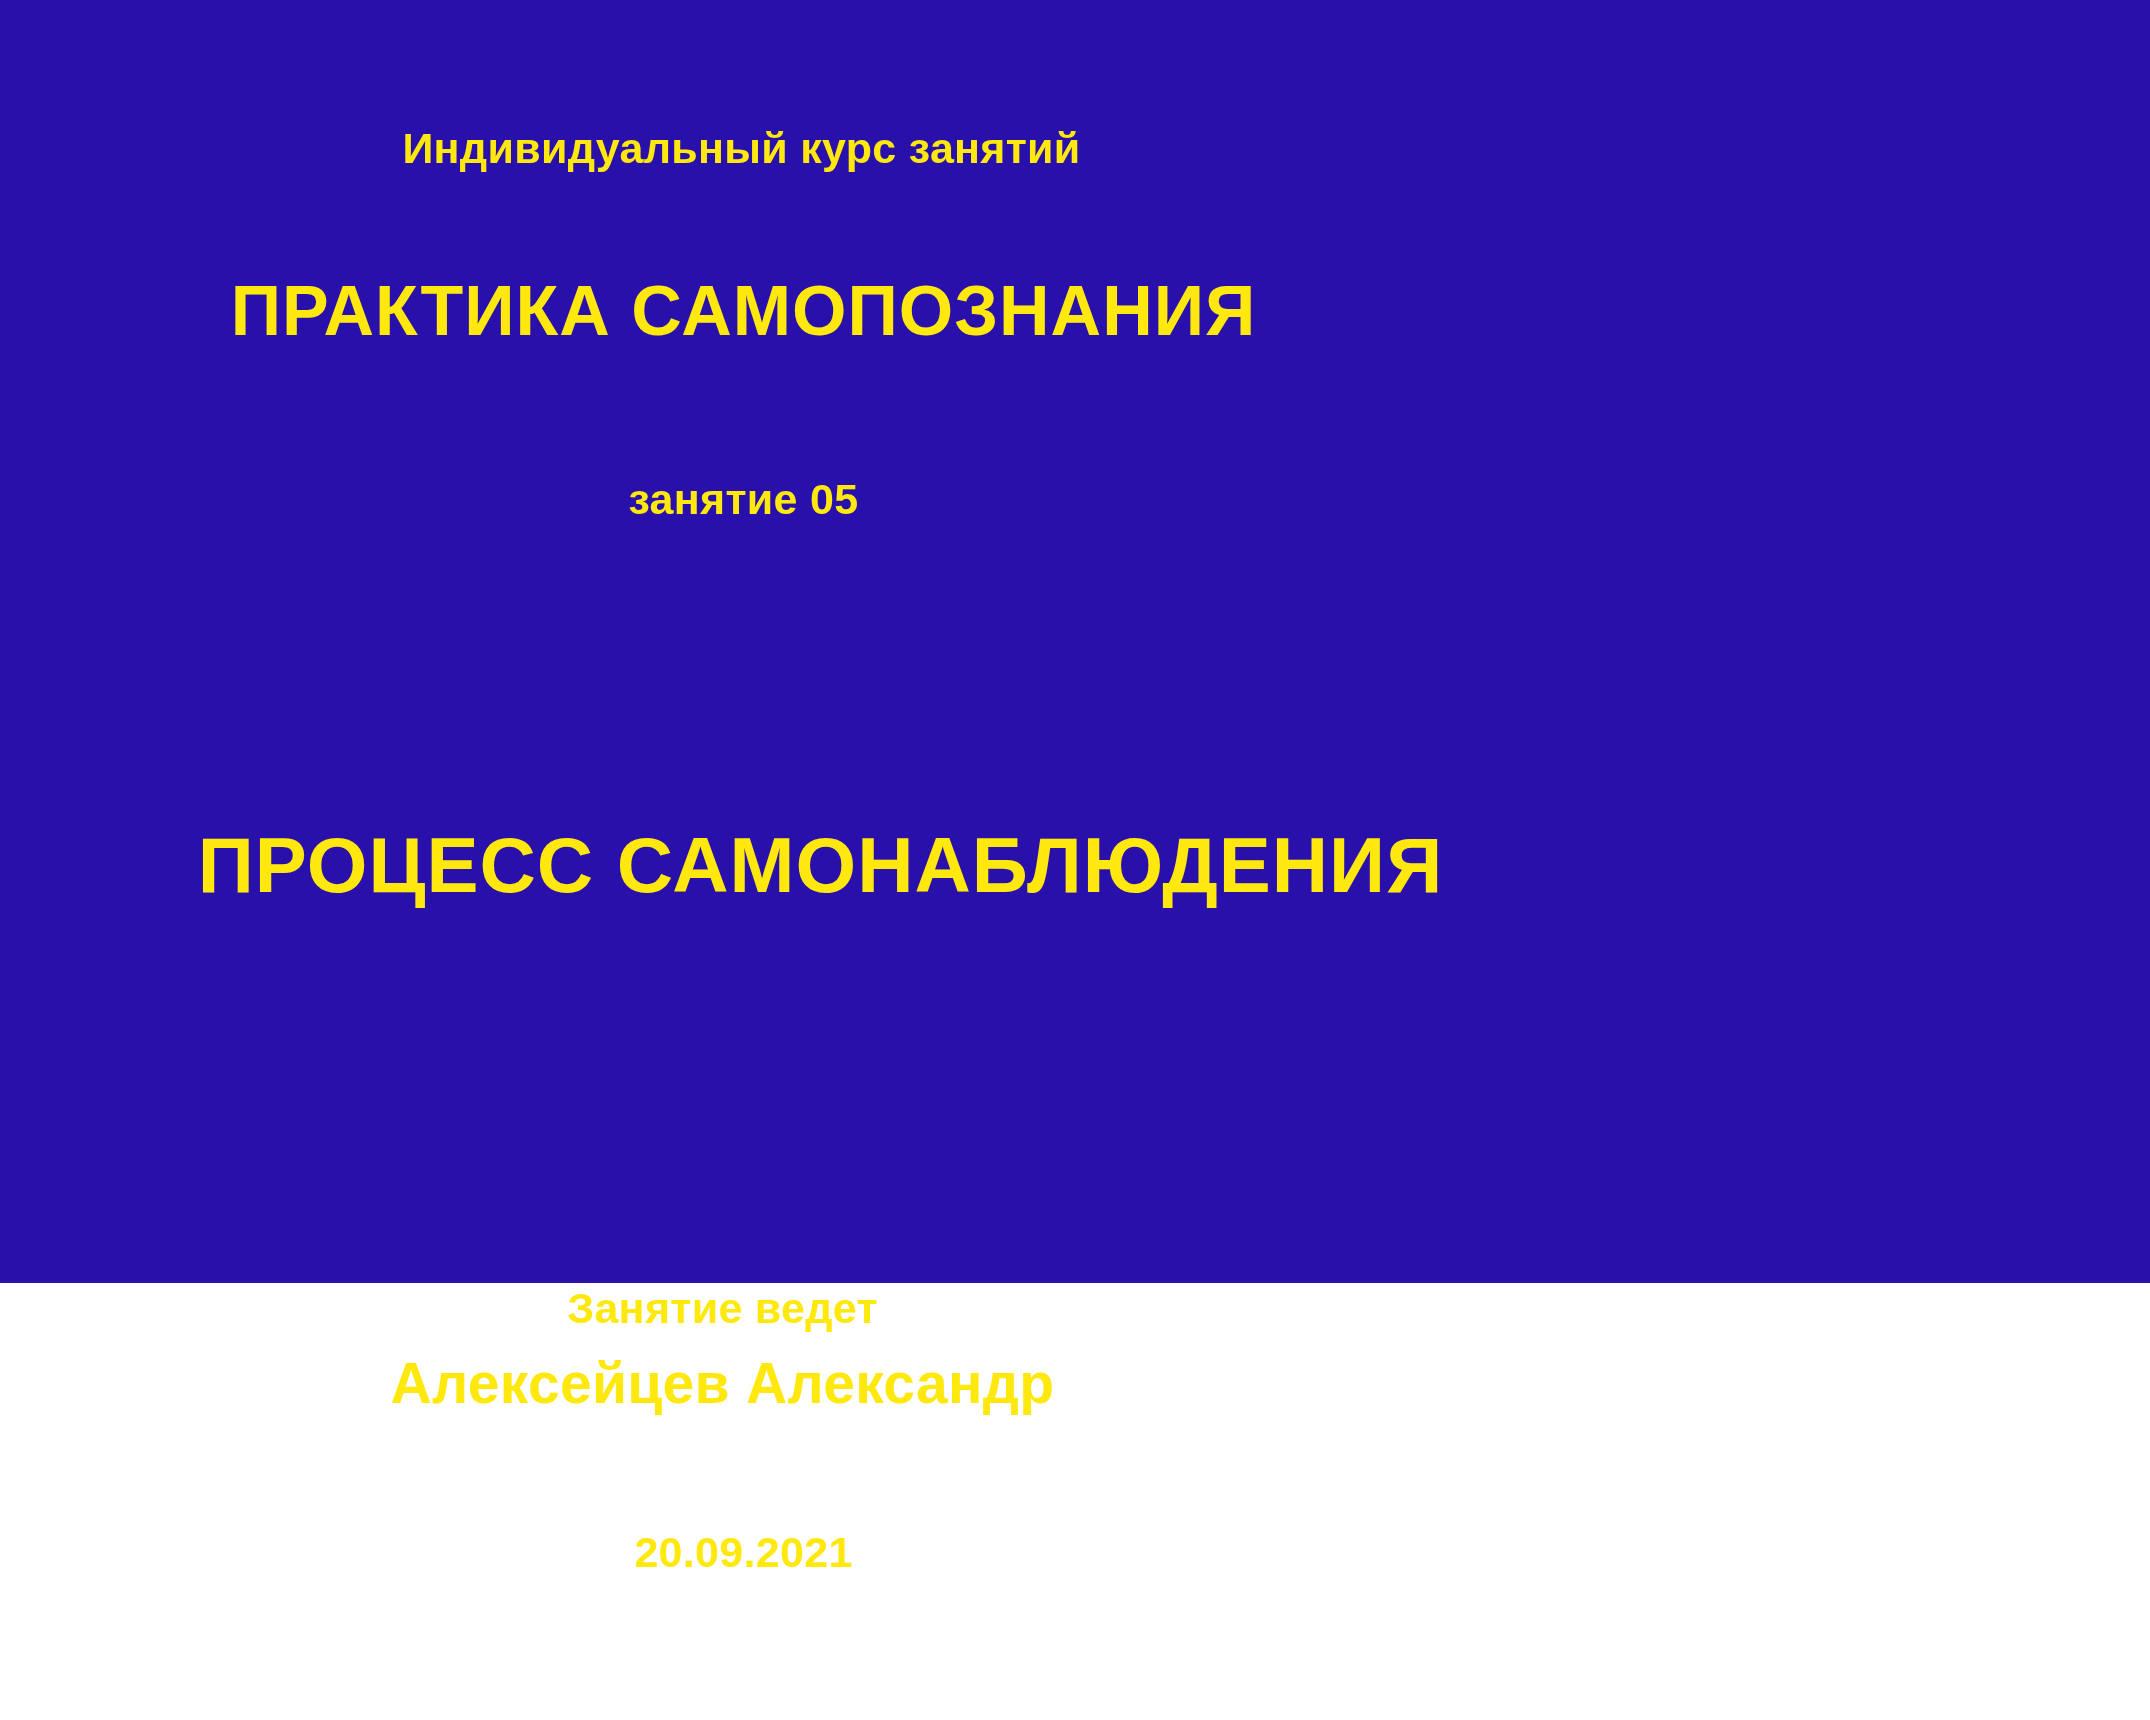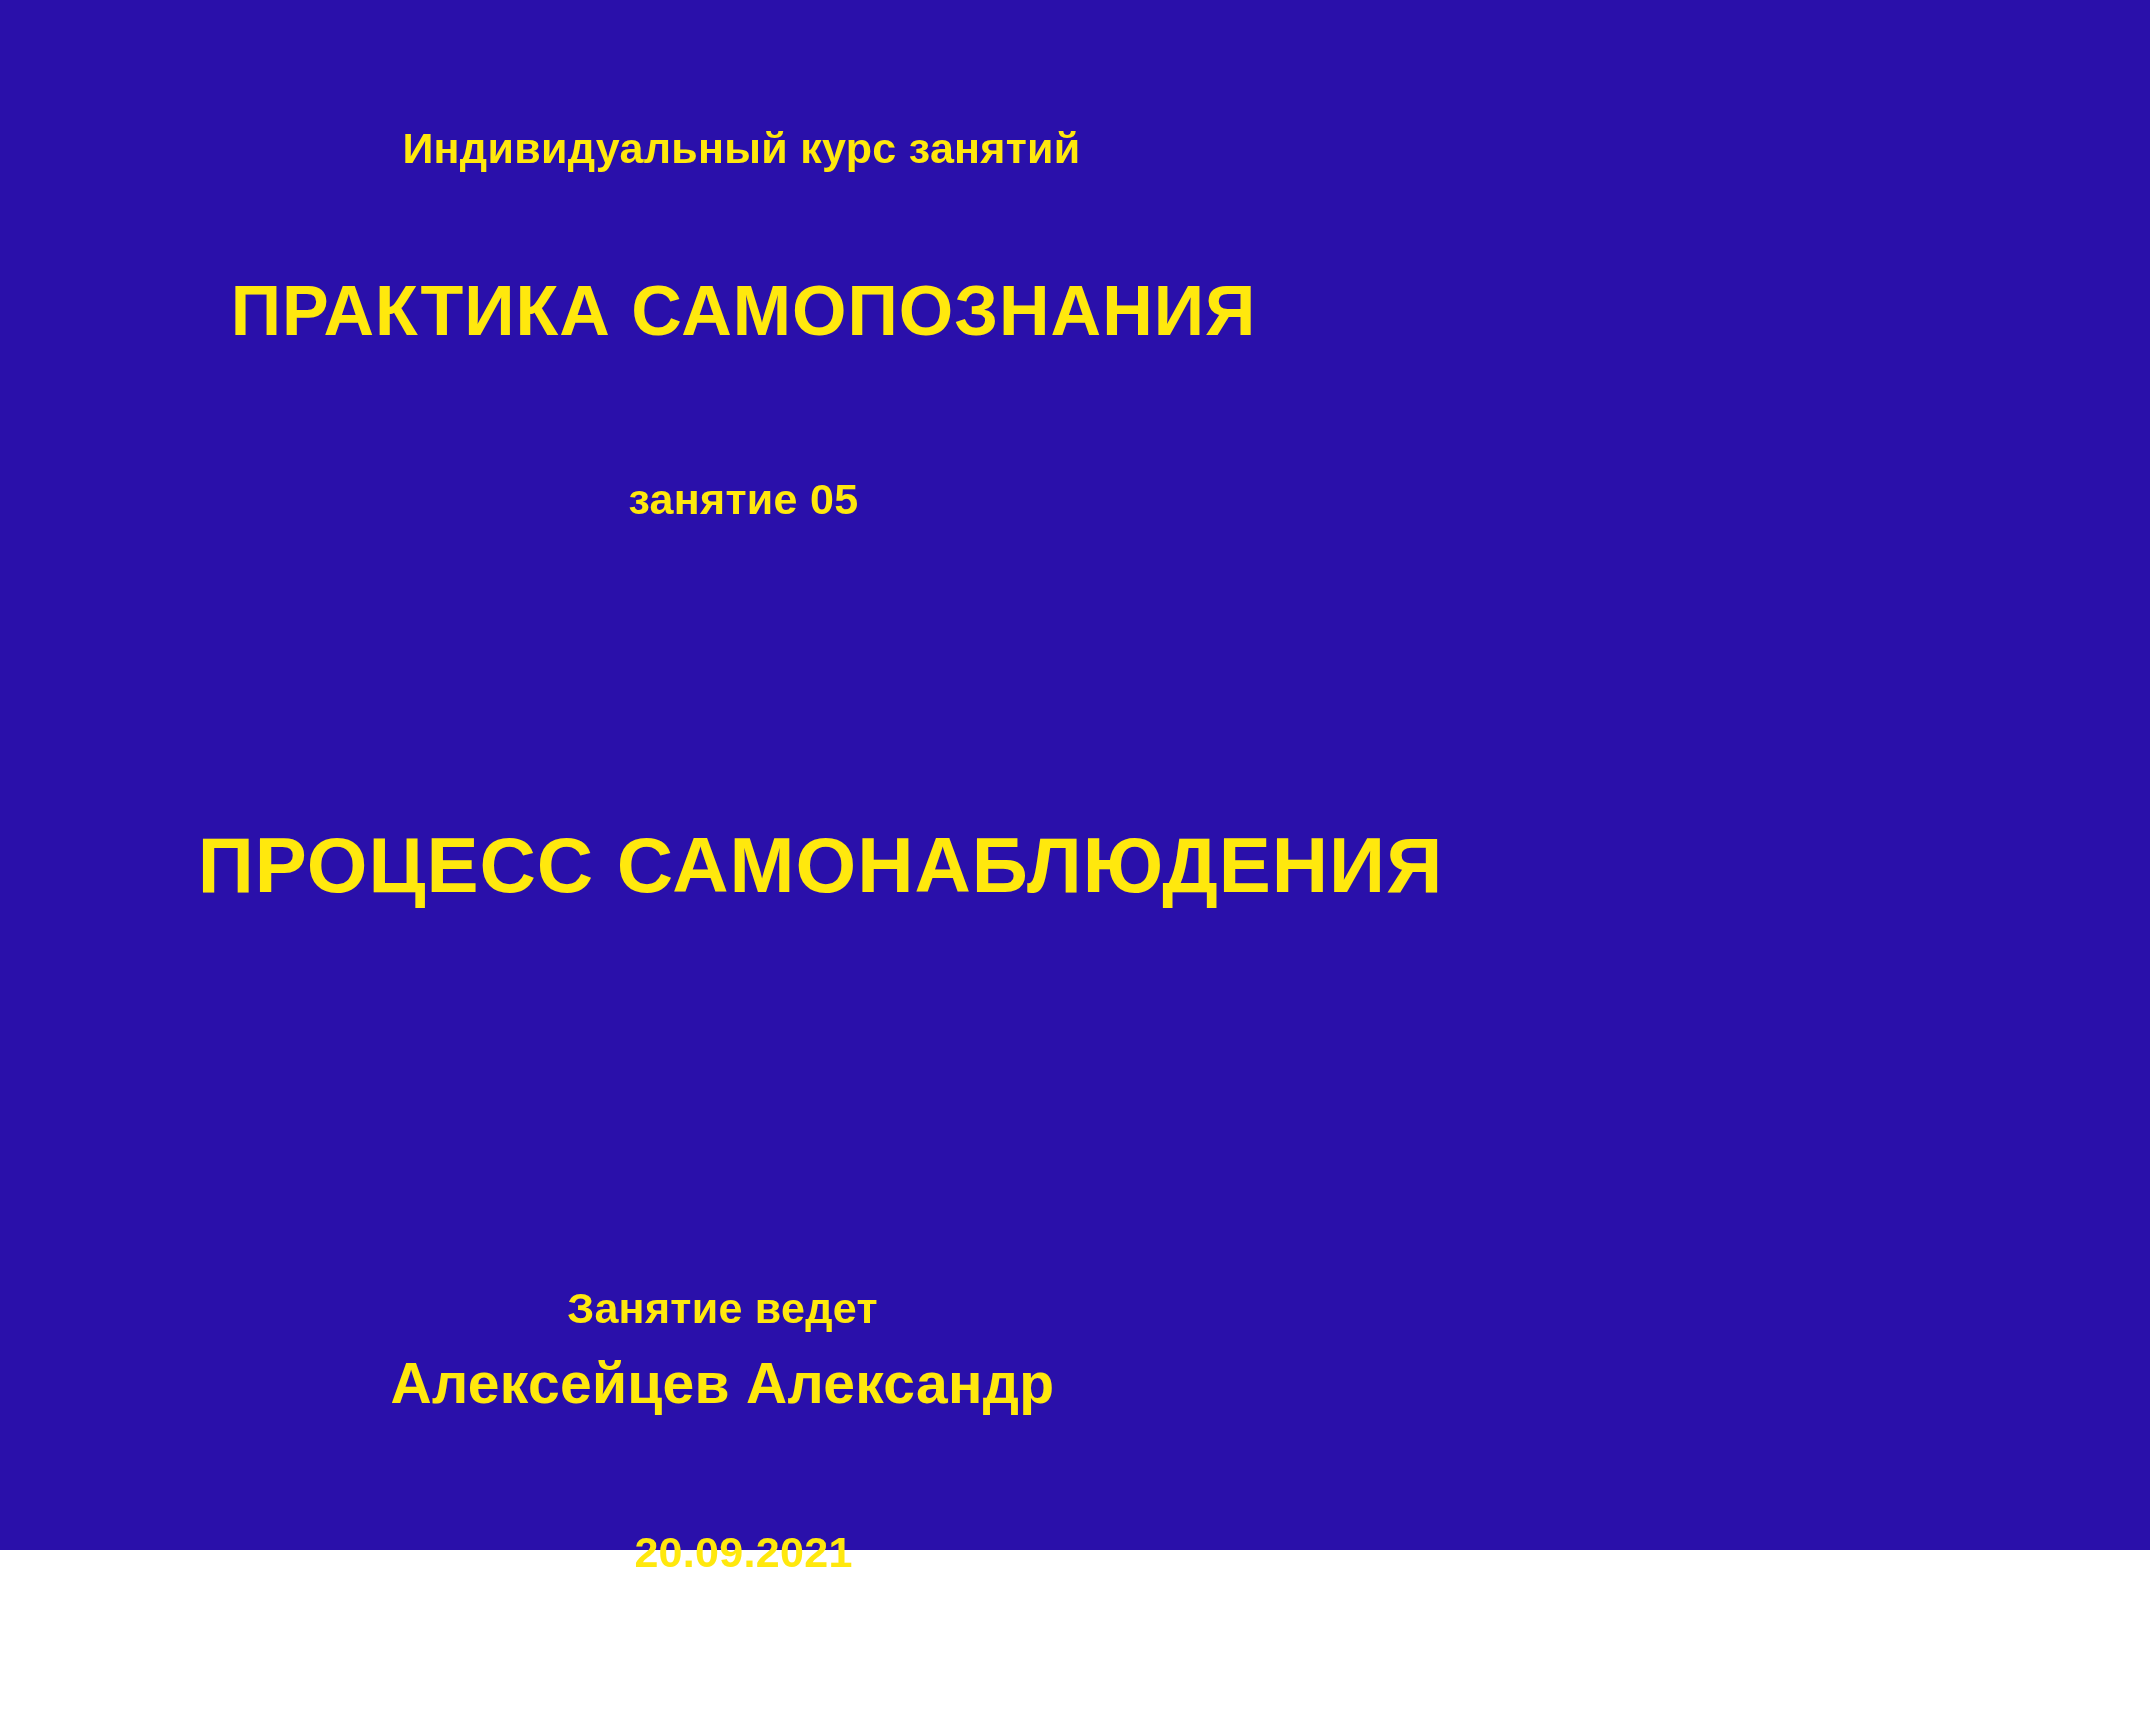--- a/index.html
+++ b/index.html
@@ -11,21 +11,21 @@
     width: 2151px;
     height: 1721px;
     font-family: "Liberation Sans", sans-serif;
     overflow: hidden;
   }
   .slide {
     position: absolute;
     left: 0;
     top: 0;
     width: 2151px;
-    height: 1550px;
+    height: 1283px;
     background: #2A10AA;
     box-sizing: border-box;
   }
   .slide-inner {
     position: absolute;
     left: 0;
     top: 0;
     width: 100%;
     height: 100%;
   }

